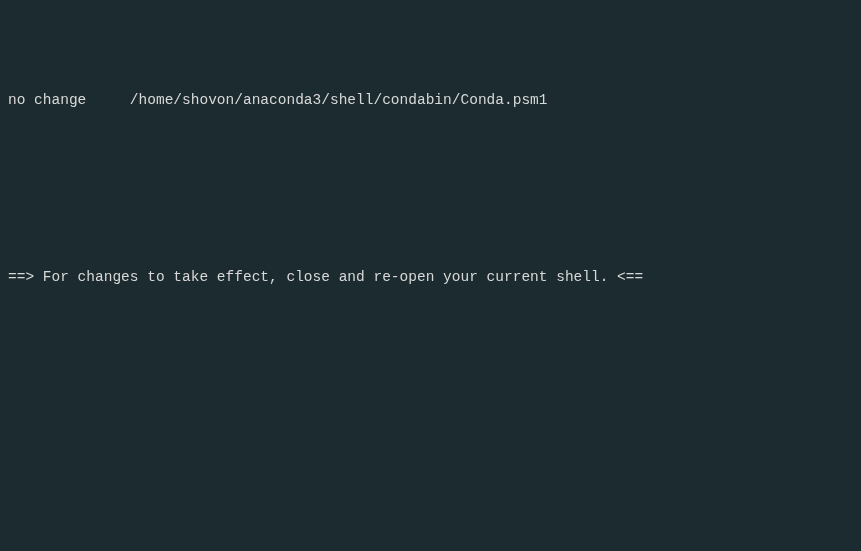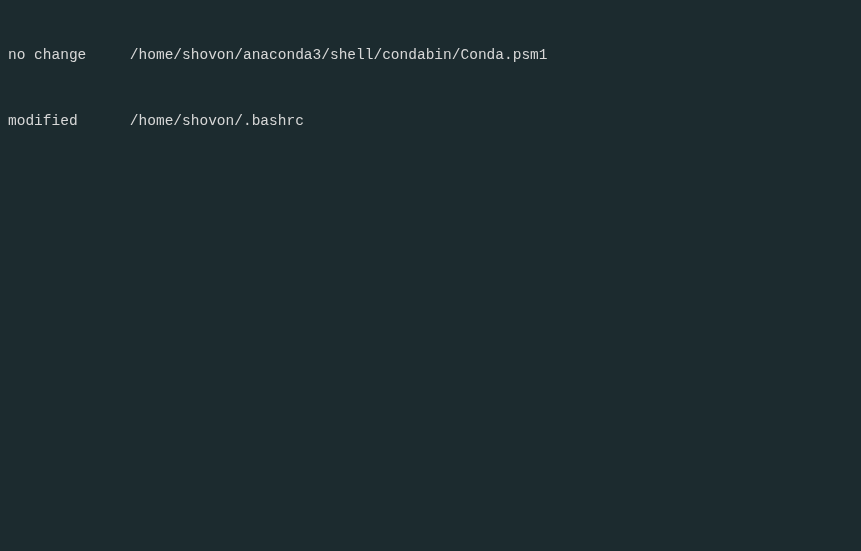--- a/index.html
+++ b/index.html
@@ -17,32 +17,33 @@
       height: 551px;
       overflow: hidden;
       padding: 0 8px;
     }
     .terminal {
       white-space: pre;
     }
     .line {
       white-space: pre;
       color: #d8d8d8;
+      margin-top: 45px;
     }
     .blank {
       height: 22px;
     }
   </style>
 </head>
 <body>
 
 <div class="terminal">
   <div class="line">no change     /home/shovon/anaconda3/shell/condabin/Conda.psm1</div>
-  <div class="line">modified      /home/shovon/.bashrc</div>
   <div class="blank"></div>
+  <div class="line">==&gt; For changes to take effect, close and re-open your current shell. &lt;==</div>
   <div class="blank"></div>
   
   
   
   
   
   
   
   
   

